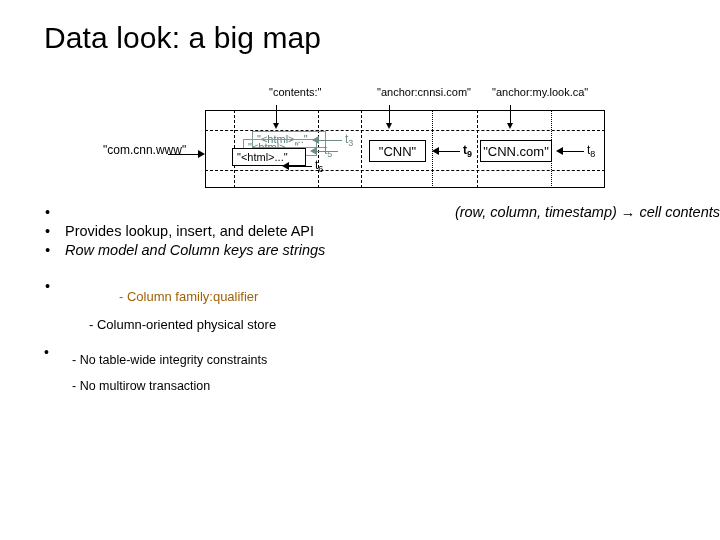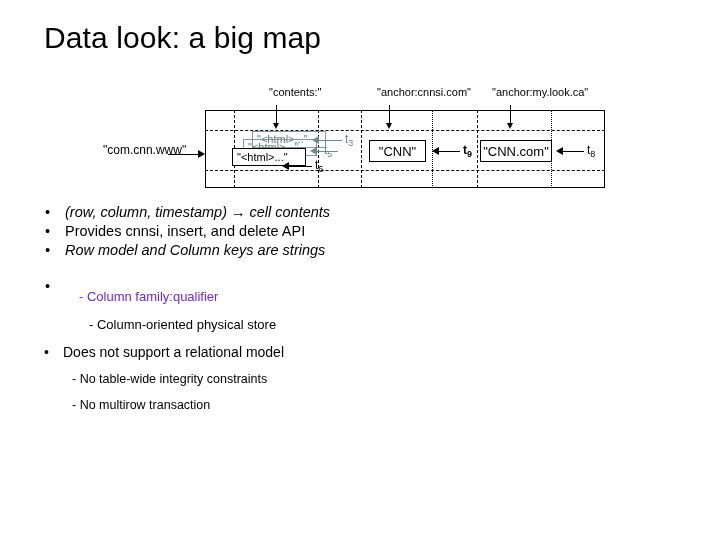--- a/index.html
+++ b/index.html
@@ -272,28 +272,29 @@
     top: 0;
     width: 12px;
     text-align: left;
   }
   .l1-sub {
     padding-left: 65px;
     font-size: 14.5px;
     line-height: 19px;
     font-style: italic;
     color: #000;
+    text-align: right;
   }
   .ital { font-style: italic; }
 
   .l2 {
-    padding-left: 79px;
+    padding-left: 119px;
     font-size: 13px;
     line-height: 17px;
-    color: #6d28d9;
+    color: #a16207;
   }
   .l3 {
     padding-left: 89px;
     font-size: 13px;
     line-height: 17px;
     color: #000;
   }
   .l1b {
     padding-left: 63px;
     font-size: 14px;
@@ -402,21 +403,21 @@
   <div class="bullet-row l1">
     <span class="dot">•</span>
   </div>
 
   <div class="bullet-row l1-sub">
     <span>(row, column, timestamp) → cell contents</span>
   </div>
 
   <div class="bullet-row l1">
     <span class="dot">•</span>
-    <span>Provides cnnsi, insert, and delete API</span>
+    <span>Provides lookup, insert, and delete API</span>
   </div>
 
   <div class="bullet-row l1 ital">
     <span class="dot">•</span>
     <span>Row model and Column keys are strings</span>
   </div>
 
   <div class="sp-1"></div>
 
   <div class="bullet-row l1">
@@ -432,21 +433,20 @@
   <div class="sp-3"></div>
 
   <div class="bullet-row l3">
     <span>- Column-oriented physical store</span>
   </div>
 
   <div class="sp-4"></div>
 
   <div class="bullet-row l1b">
     <span class="dot">•</span>
-    <span>Does not support a relational model</span>
   </div>
 
   <div class="sp-5"></div>
 
   <div class="bullet-row l2b">
     <span>- No table-wide integrity constraints</span>
   </div>
 
   <div class="sp-5"></div>
 

